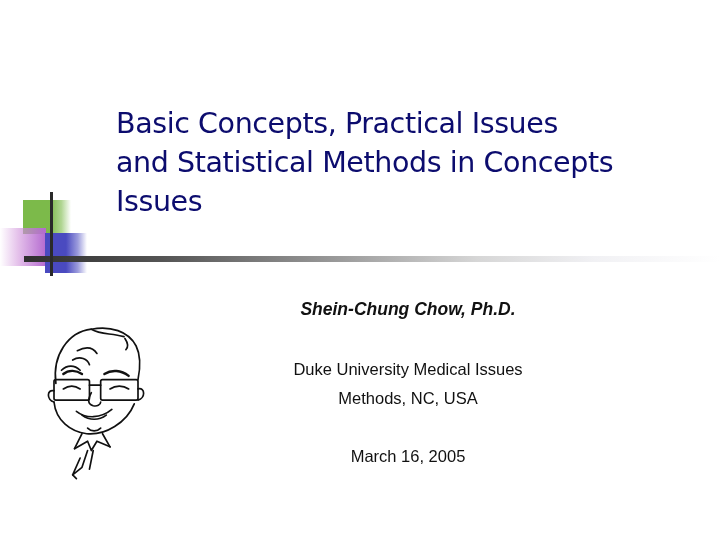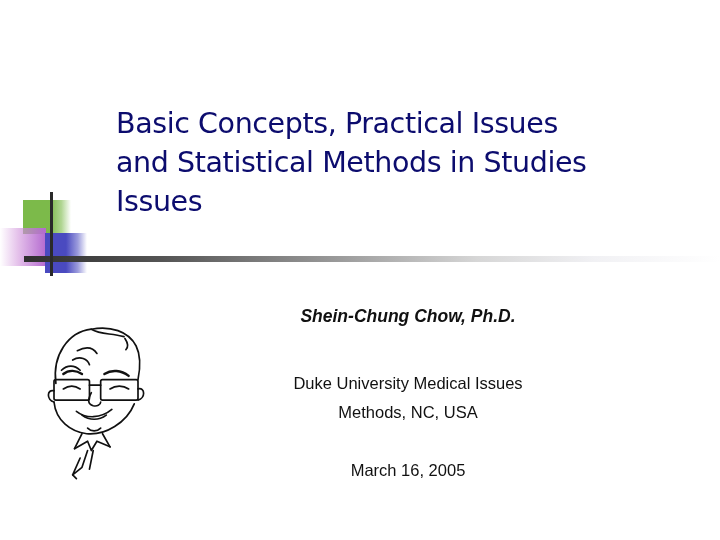--- a/index.html
+++ b/index.html
@@ -79,21 +79,21 @@
       text-align: center;
       color: #111111;
       font-family: "Liberation Sans", sans-serif;
     }
     .author-name {
       font-size: 17.5px;
       font-weight: bold;
       font-style: italic;
       line-height: 24px;
       height: 24px;
-      margin: 8px;
+      margin: 1px;
     }
     .spacer { height: 33px; }
     .line {
       font-size: 16.5px;
       line-height: 29px;
       height: 29px;
       white-space: nowrap;
     }
     .date-spacer { height: 29px; }
   </style>
@@ -105,21 +105,21 @@
   <div>
     <div class="sq-green"></div>
     <div class="sq-pink"></div>
     <div class="sq-blue"></div>
     <div class="hbar"></div>
     <div class="vline"></div>
   </div>
 
   <h1 class="title">
     <span>Basic Concepts, Practical Issues</span>
-    <span>and Statistical Methods in Studies</span>
+    <span>and Statistical Methods in Concepts</span>
     <span>Issues</span>
   </h1>
 
   <svg class="caricature" viewBox="0 0 130 180" fill="none" stroke="#111" stroke-width="1.8" stroke-linecap="round" stroke-linejoin="round">
 
     <path d="M22 70 C18 40, 35 15, 60 12 C80 8, 100 14, 108 30 C114 42, 112 56, 110 66"></path>
     <path d="M60 12 C70 18, 80 16, 95 20"></path>
     <path d="M96 22 C100 28, 99 32, 97 34"></path>
     <path d="M45 35 C55 30, 62 32, 66 38"></path>
     <path d="M40 45 C48 40, 56 44, 58 50"></path>

